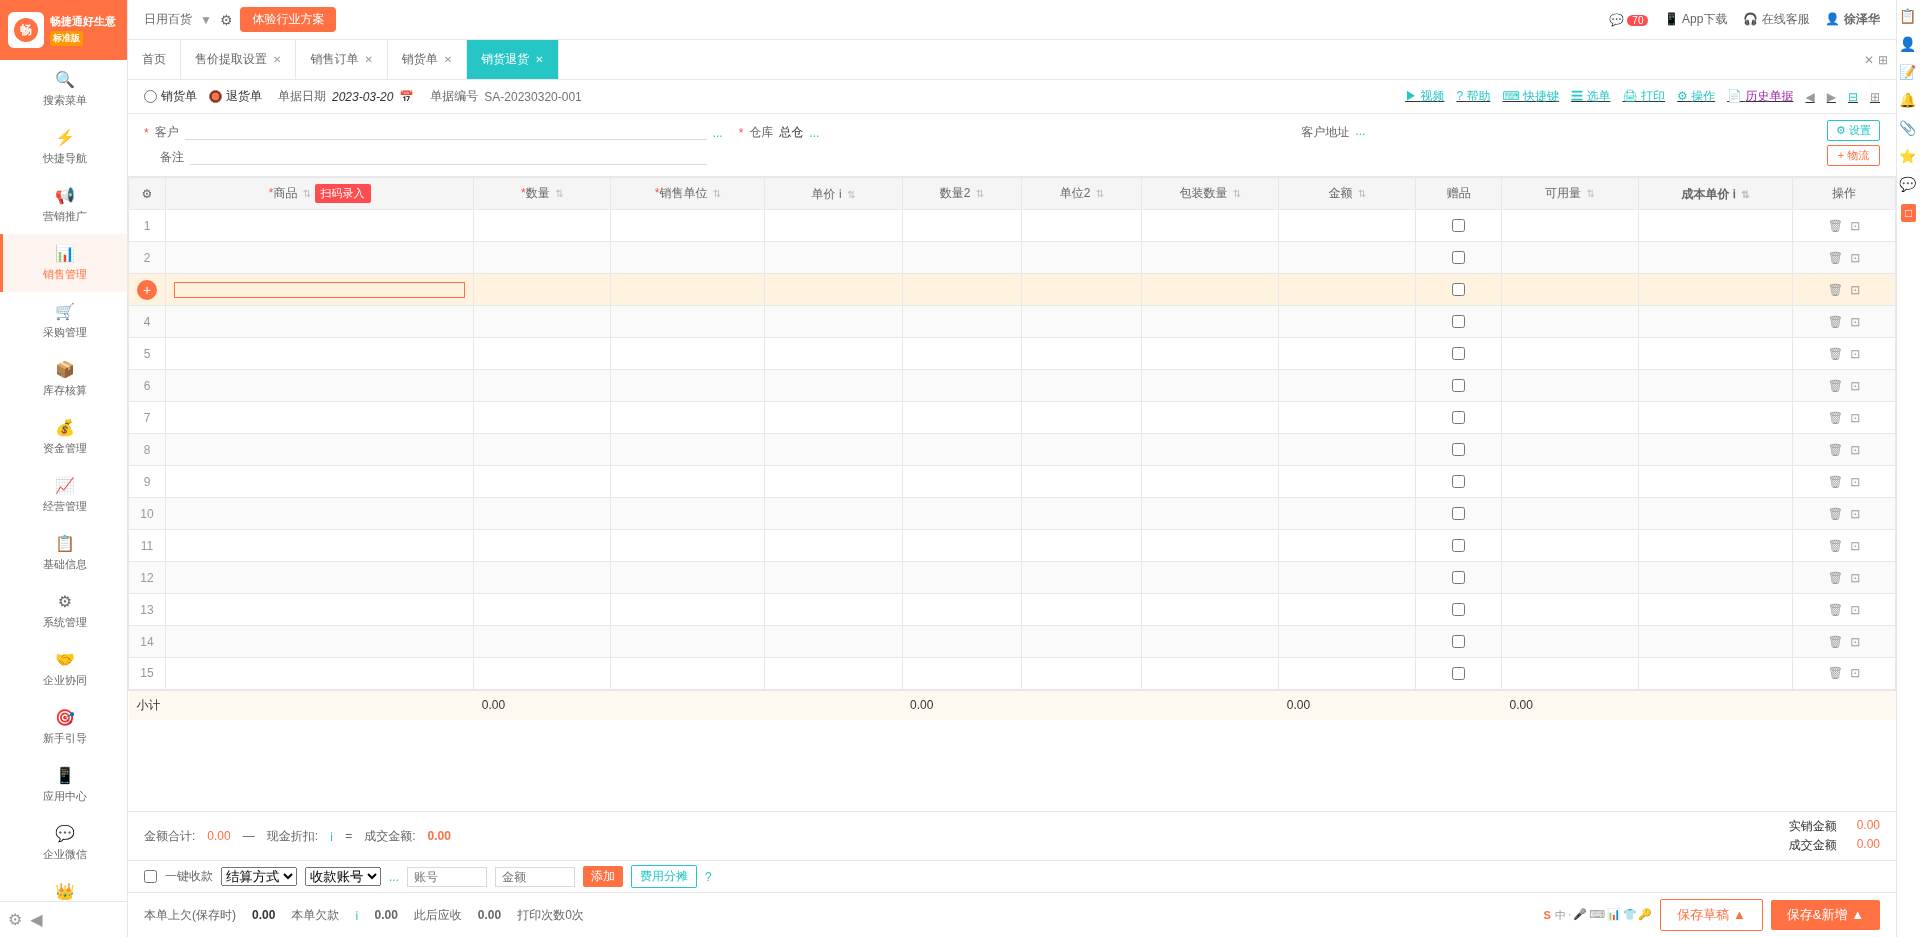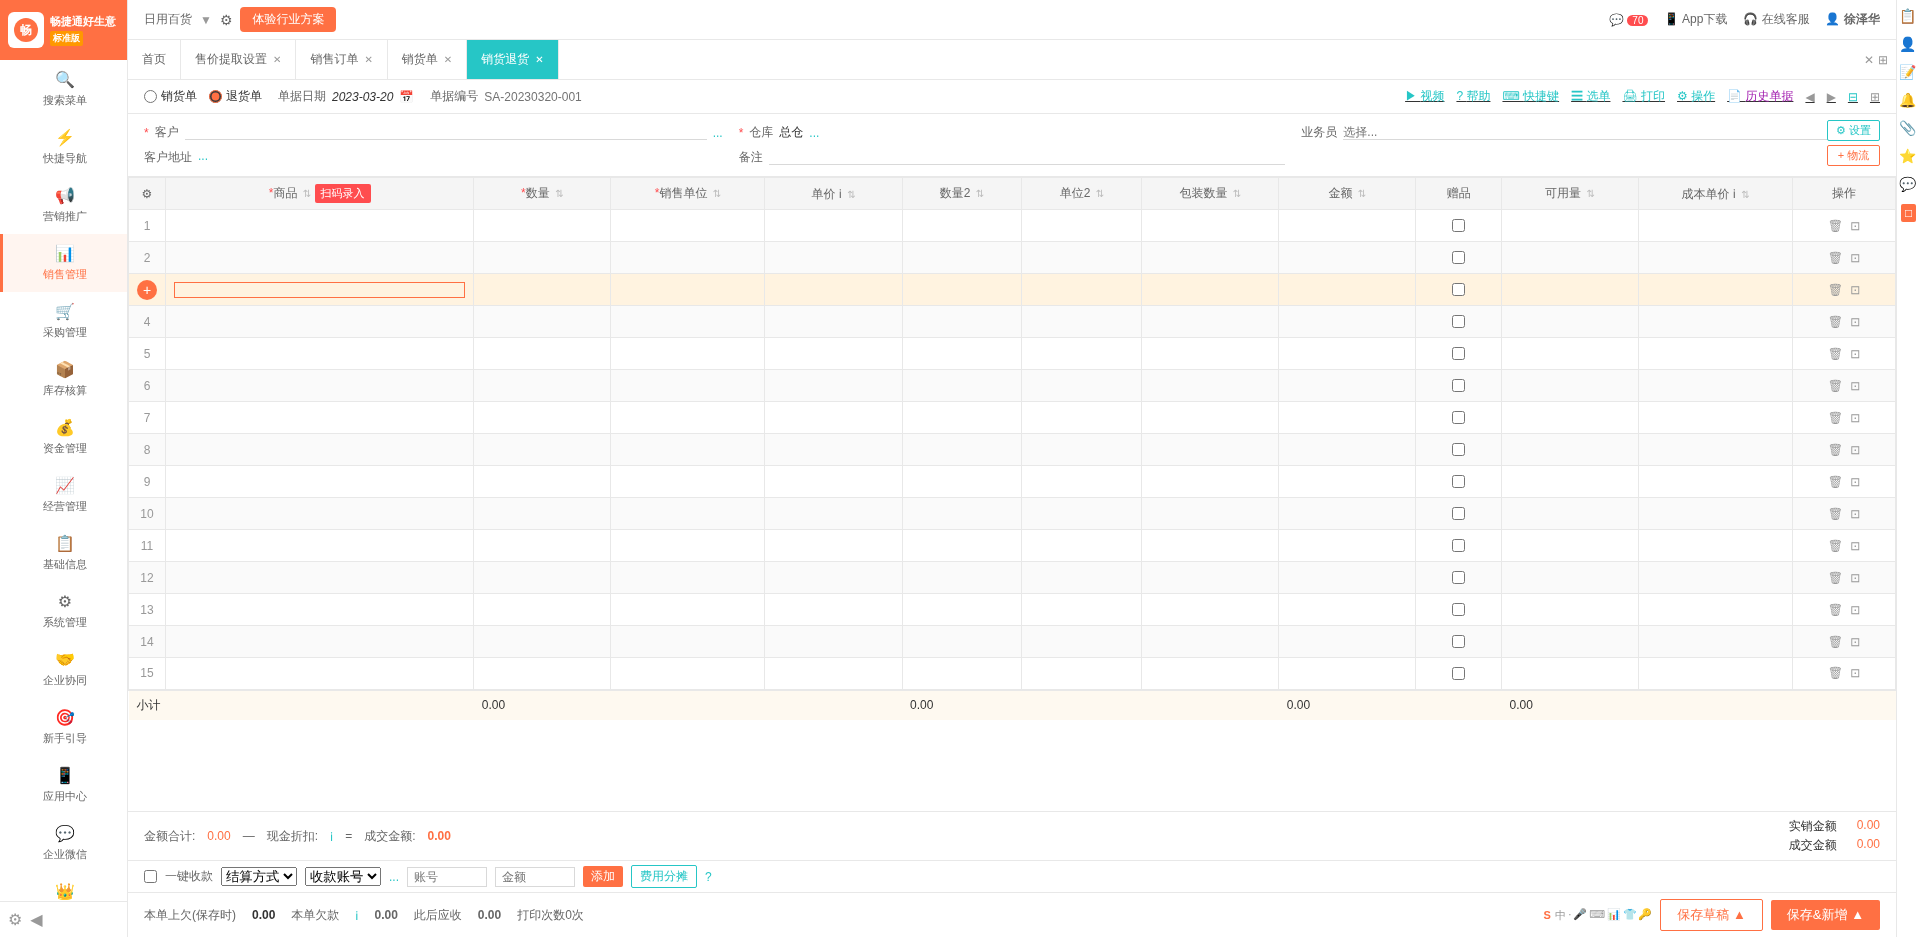--- a/index.html
+++ b/index.html
@@ -254,25 +254,20 @@
         <label style="color:#666;font-size:12px;white-space:nowrap;">客户</label>
         <input type="text" style="flex: 1 1 0%; border-top: none; border-right: none; border-left: none; border-image: initial; border-bottom: 1px solid rgb(217, 217, 217); outline: none; font-size: 12px; color: rgb(153, 153, 153);" placeholder="">
         <span style="color:#26c6c6;cursor:pointer;">...</span>
       </div>
       <div style="display:flex;align-items:center;gap:6px;padding:4px 16px;">
         <label style="color:#ff4d4f;font-size:12px;">*</label>
         <label style="color:#666;font-size:12px;white-space:nowrap;">仓库</label>
         <span style="color:#333;font-size:12px;">总仓</span>
         <span style="color:#26c6c6;cursor:pointer;">...</span>
       </div>
-      <div style="display:flex;align-items:center;gap:6px;padding:4px 0;">
-        <label style="color:#666;font-size:12px;white-space:nowrap;">业务员</label>
-        <input type="text" style="flex: 1 1 0%; border-top: none; border-right: none; border-left: none; border-image: initial; border-bottom: 1px solid rgb(217, 217, 217); outline: none; font-size: 12px; color: rgb(153, 153, 153);" placeholder="选择...">
-        <span style="color:#26c6c6;cursor:pointer;">...</span>
-      </div>
       <div style="display:flex;align-items:flex-start;gap:6px;padding:4px 0;">
         <label style="color:#666;font-size:12px;white-space:nowrap;">客户地址</label>
         <span style="color:#26c6c6;cursor:pointer;">...</span>
       </div>
       <div style="display:flex;align-items:center;gap:6px;padding:4px 16px;">
         <label style="color:#666;font-size:12px;white-space:nowrap;">备注</label>
         <input type="text" style="flex: 1 1 0%; border-top: none; border-right: none; border-left: none; border-image: initial; border-bottom: 1px solid rgb(217, 217, 217); outline: none; font-size: 12px;">
       </div>
       <div style="position:absolute;right:16px;top:6px;display:flex;flex-direction:column;gap:4px;">
         <button class="action-btn">⚙ <span>设置</span></button>
@@ -318,21 +313,21 @@
               <span>金额</span>
               <span class="col-sort">⇅</span>
             </th>
             <th style="min-width:50px;">
               <span>赠品</span>
             </th>
             <th style="min-width:80px;">
               <span>可用量</span>
               <span class="col-sort">⇅</span>
             </th>
-            <th style="min-width:90px;">
+            <th style="min-width:90px;font-weight:bold;">
               <span>成本单价</span> ℹ
               <span class="col-sort">⇅</span>
             </th>
             <th style="min-width:60px;">
               <span>操作</span>
             </th>
           </tr>
         </thead>
         <tbody id="table-body">
 

